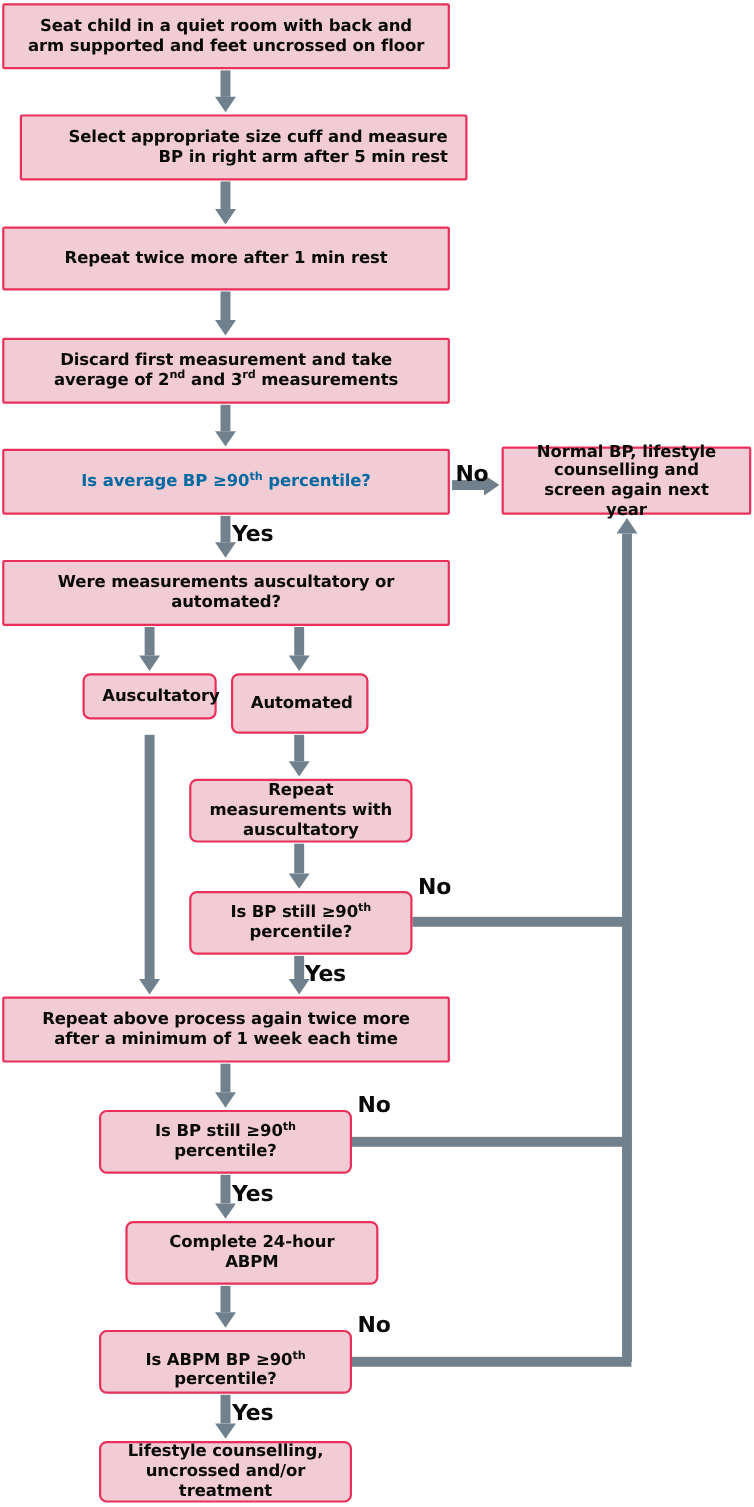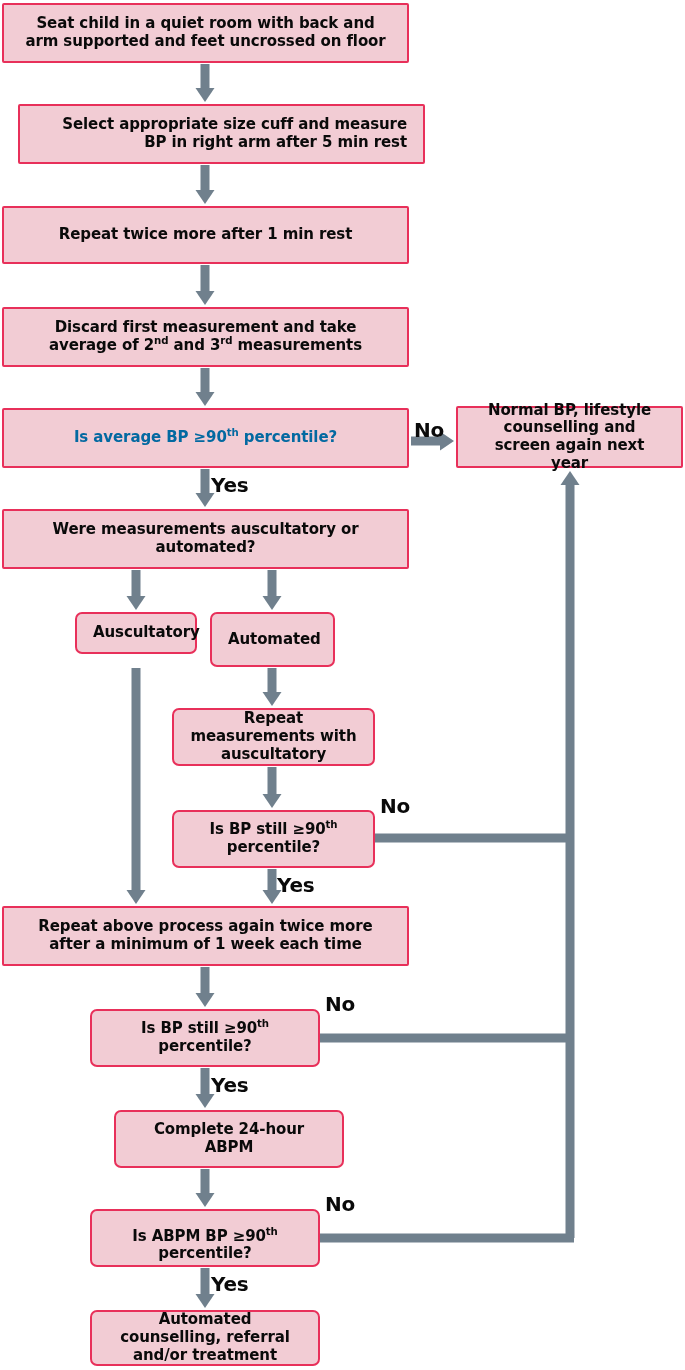--- a/index.html
+++ b/index.html
@@ -149,21 +149,21 @@
     <div class="node rounded" style="left: 90px; top: 1009px; width: 230px; height: 58px; background: rgb(242, 204, 212); border-color: rgb(232, 48, 90); color: rgb(10, 10, 10);">
       <span class="node-text">Is BP still ≥90<sup>th</sup> percentile?</span>
     </div>
     <div class="node rounded" style="left: 90px; top: 1110px; width: 230px; height: 58px; background: rgb(242, 204, 212); border-color: rgb(232, 48, 90); color: rgb(10, 10, 10); margin-left: 24px;">
       <span class="node-text">Complete 24-hour ABPM</span>
     </div>
     <div class="node rounded" style="left: 90px; top: 1209px; width: 230px; height: 58px; background: rgb(242, 204, 212); border-color: rgb(232, 48, 90); color: rgb(10, 10, 10); align-items: flex-end;">
       <span class="node-text">Is ABPM BP ≥90<sup>th</sup> percentile?</span>
     </div>
     <div class="node rounded" style="left: 90px; top: 1310px; width: 230px; height: 56px; background: rgb(242, 204, 212); border-color: rgb(232, 48, 90); color: rgb(10, 10, 10);">
-      <span class="node-text">Automated counselling, referral and/or treatment</span>
+      <span class="node-text">Lifestyle counselling, uncrossed and/or treatment</span>
     </div>
     <div class="edge-label" style="left: 414px; top: 418px; color: rgb(10, 10, 10);">No</div>
     <div class="edge-label" style="left: 211px; top: 473px; color: rgb(10, 10, 10);">Yes</div>
     <div class="edge-label" style="left: 380px; top: 794px; color: rgb(10, 10, 10);">No</div>
     <div class="edge-label" style="left: 277px; top: 873px; color: rgb(10, 10, 10);">Yes</div>
     <div class="edge-label" style="left: 325px; top: 992px; color: rgb(10, 10, 10);">No</div>
     <div class="edge-label" style="left: 211px; top: 1073px; color: rgb(10, 10, 10);">Yes</div>
     <div class="edge-label" style="left: 325px; top: 1192px; color: rgb(10, 10, 10);">No</div>
     <div class="edge-label" style="left: 211px; top: 1272px; color: rgb(10, 10, 10);">Yes</div>
   </div>

